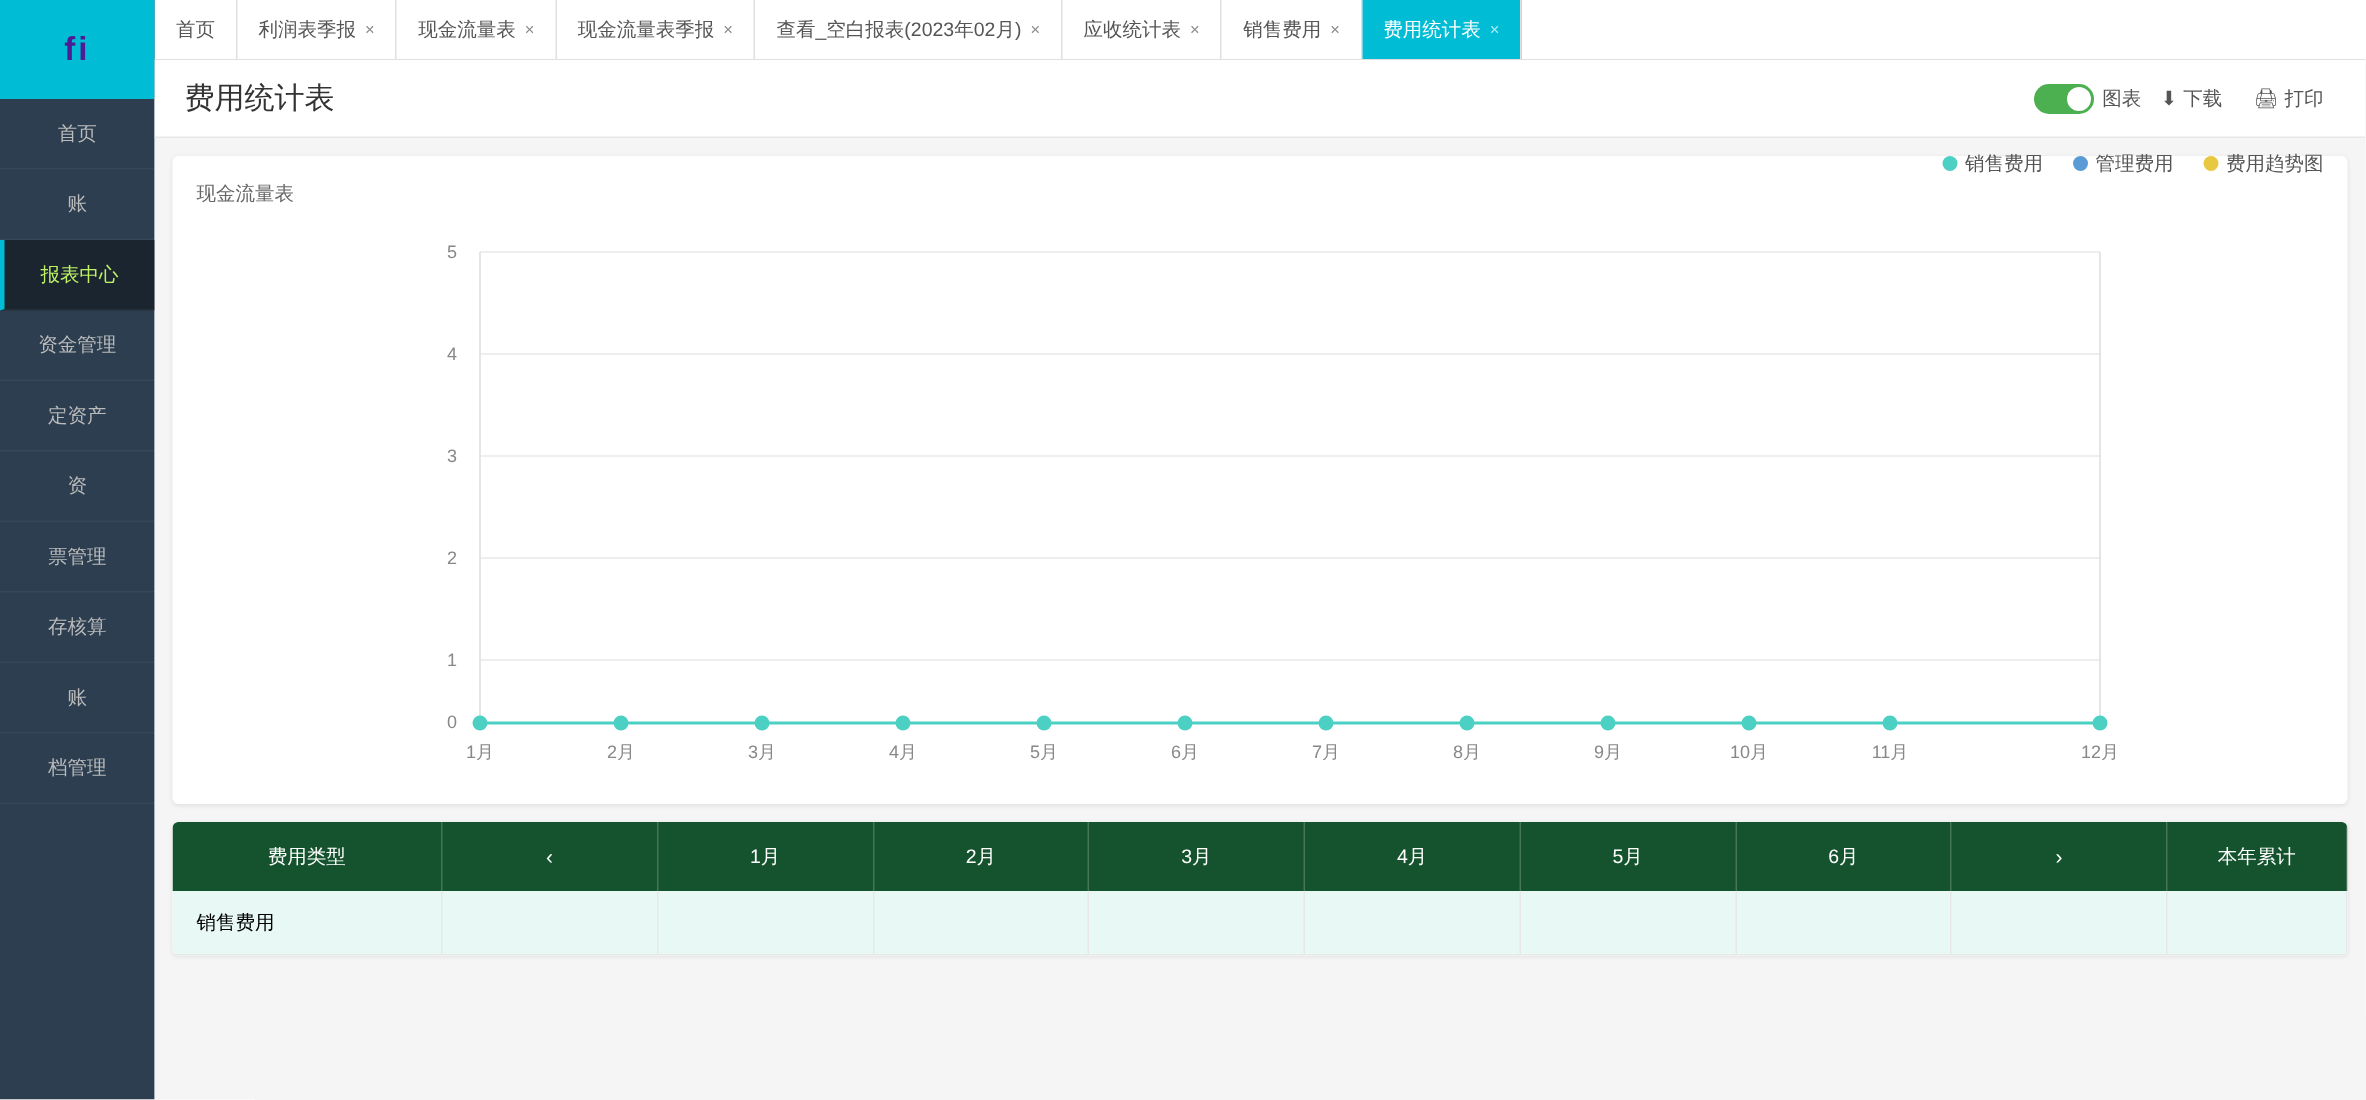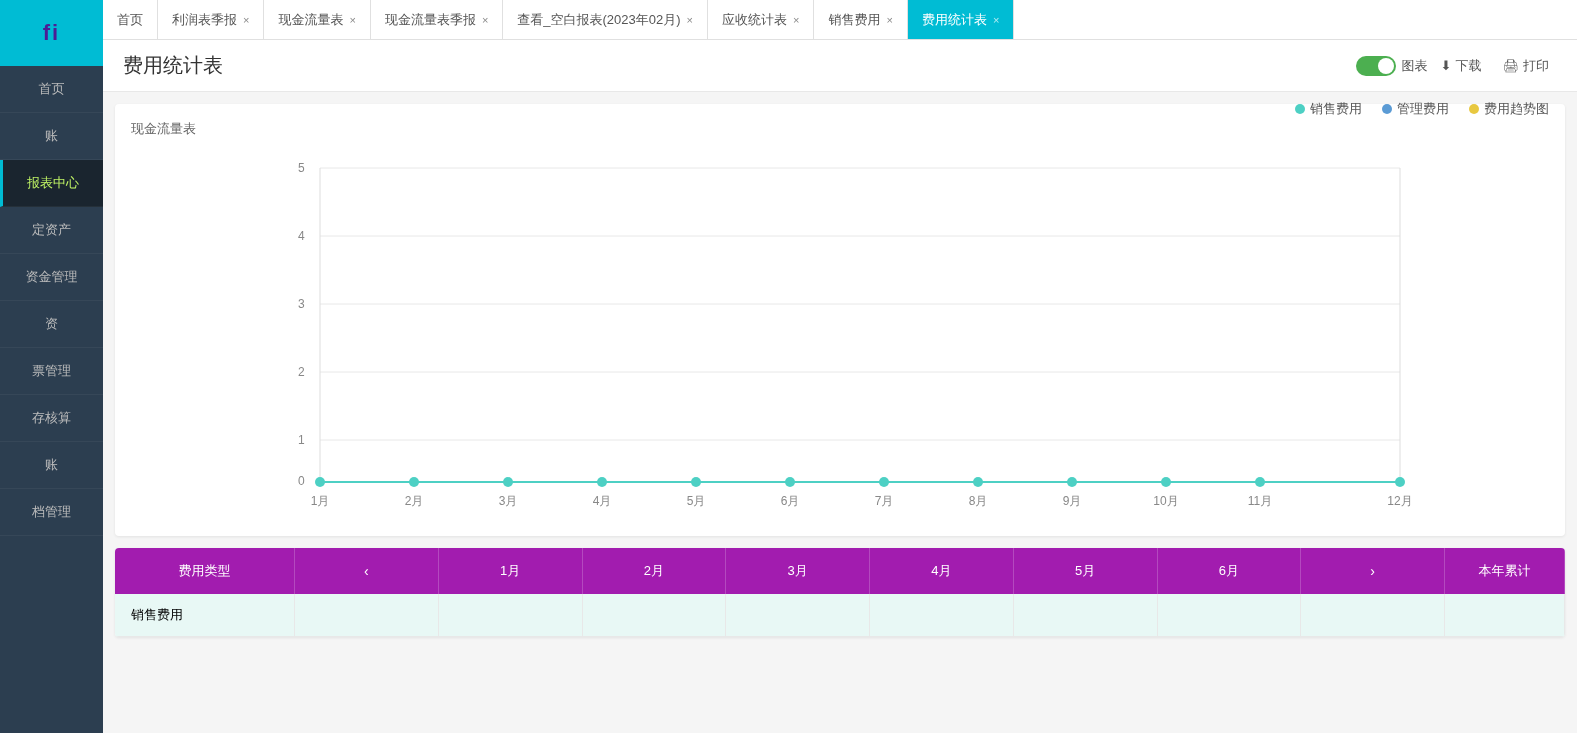--- a/index.html
+++ b/index.html
@@ -186,21 +186,21 @@
 
     
     .table-section {
       background: white;
       margin: 0 12px 12px 12px;
       border-radius: 4px;
       overflow: hidden;
       box-shadow: 0 1px 3px rgba(0,0,0,0.08);
     }
     .table-header {
-      background: #a21caf;
+      background: #14532d;
       display: flex;
       color: white;
       font-size: 13px;
       font-weight: 500;
     }
     .th-cell {
       padding: 14px 8px;
       text-align: center;
       border-right: 1px solid rgba(255,255,255,0.2);
       display: flex;
@@ -232,22 +232,22 @@
     .td-cell.total-col { width: 120px; flex-shrink: 0; }
   </style>
 </head>
 <body>
 
 <div class="sidebar">
   <div class="sidebar-logo">fi</div>
   <div class="sidebar-item">首页</div>
   <div class="sidebar-item">账</div>
   <div class="sidebar-item active">报表中心</div>
+  <div class="sidebar-item">资金管理</div>
   <div class="sidebar-item">定资产</div>
-  <div class="sidebar-item">资金管理</div>
   <div class="sidebar-item">资</div>
   <div class="sidebar-item">票管理</div>
   <div class="sidebar-item">存核算</div>
   <div class="sidebar-item">账</div>
   <div class="sidebar-item">档管理</div>
 </div>
 
 <div class="main">
 
   <div class="tab-bar">

